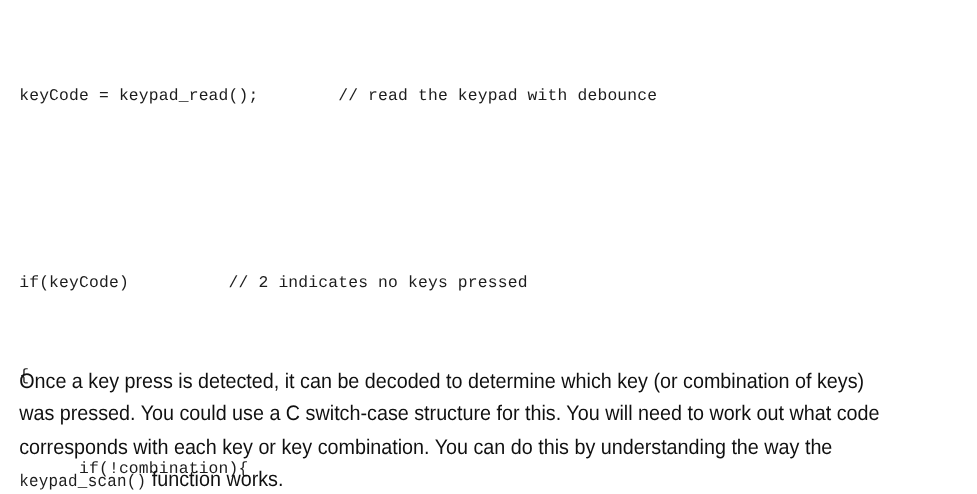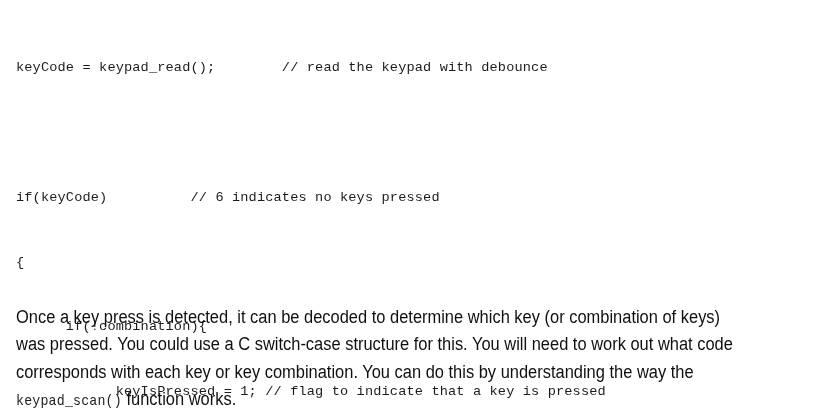--- a/index.html
+++ b/index.html
@@ -30,20 +30,21 @@
     font-family: "Liberation Mono", "DejaVu Sans Mono", monospace;
     font-size: 13.6px;
     line-height: 21.6px;
     color: #1c1c1c;
     white-space: pre;
     letter-spacing: 0.15px;
   }
   .code-line {
     white-space: pre;
     min-height: 21.6px;
+    margin-top: 13px;
   }
 
   
   .prose {
     position: absolute;
     left: 16px;
     top: 286px;
     width: 772px;
     font-family: "Liberation Sans", sans-serif;
     font-size: 17.6px;
@@ -61,21 +62,21 @@
   }
 </style>
 </head>
 <body>
 
 <div class="page">
 
   <div class="code-block">
     <div class="code-line">keyCode = keypad_read();        // read the keypad with debounce</div>
     <div class="code-line"></div>
-    <div class="code-line">if(keyCode)          // 6 indicates no keys pressed</div>
+    <div class="code-line">if(keyCode)          // 2 indicates no keys pressed</div>
     <div class="code-line">{</div>
     <div class="code-line">      if(!combination){</div>
     <div class="code-line">            keyIsPressed = 1; // flag to indicate that a key is pressed</div>
     
     
     
     
     
     
     

